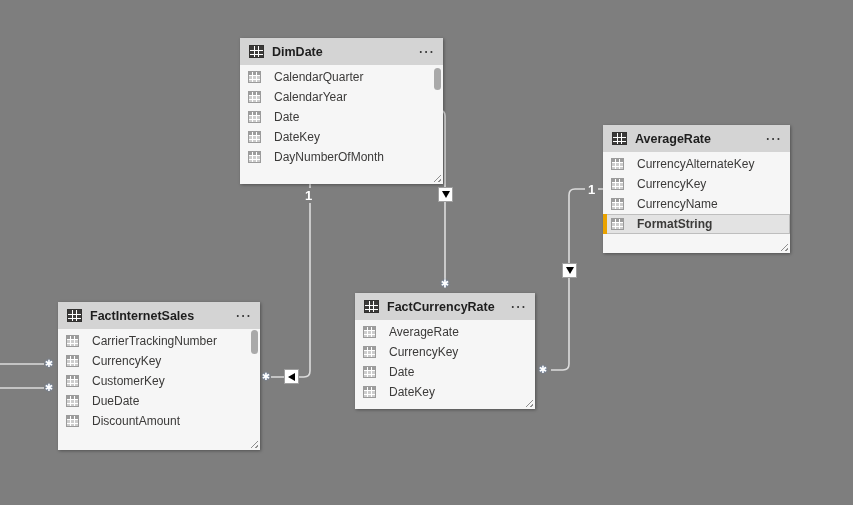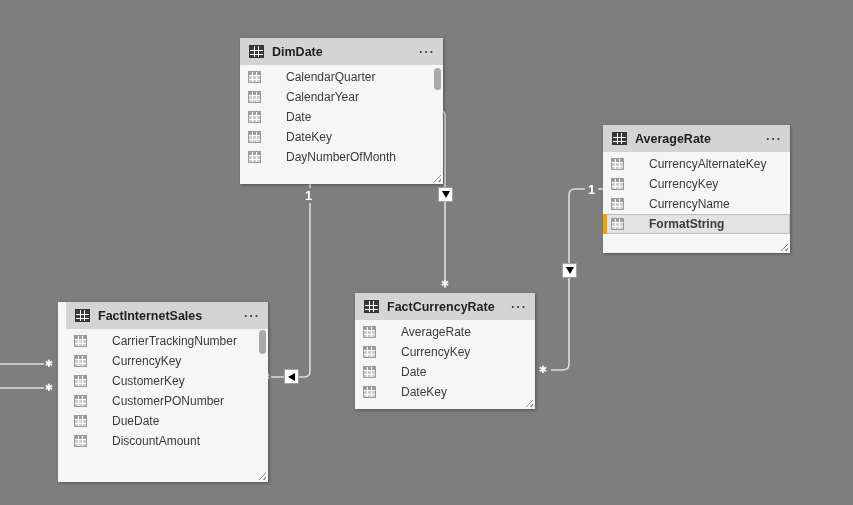--- a/index.html
+++ b/index.html
@@ -10,21 +10,21 @@
   .table-card{position:absolute;background:#F6F6F6;box-shadow:1px 1px 3px rgba(0,0,0,.35);overflow:hidden;}
   .t-header{height:27px;background:#D4D4D4;display:flex;align-items:center;gap:8px;padding:0 9px;}
   .t-title{font-size:12.5px;font-weight:700;color:#1E1E1E;white-space:nowrap;}
   .t-more{margin-left:auto;color:#3C3C3C;font-size:16px;line-height:27px;cursor:pointer;user-select:none;}
   .t-icon{flex:0 0 15px;width:15px;height:13px;box-sizing:border-box;border:1px solid #323130;
     background:
       linear-gradient(to right, transparent 0 4px,#fff 4px 5px,transparent 5px 8px,#fff 8px 9px,transparent 9px),
       linear-gradient(to bottom, transparent 0 4px,#fff 4px 5px,transparent 5px 8px,#fff 8px 9px,transparent 9px),
       #3B3A39;}
   .t-body{padding-top:2px;}
-  .f-row{height:20px;display:flex;align-items:center;gap:25px;padding:0 8px;position:relative;}
+  .f-row{height:20px;display:flex;align-items:center;gap:13px;padding:0 8px;position:relative;}
   .f-label{font-size:12px;color:#3B3A39;white-space:nowrap;}
   .f-icon{flex:0 0 13px;width:13px;height:12px;box-sizing:border-box;border:1px solid #9B9B9B;
     background:
       linear-gradient(to right, transparent 0 3px,#fff 3px 4px,transparent 4px 7px,#fff 7px 8px,transparent 8px),
       linear-gradient(to bottom, #9D9D9D 0 3px,#fff 3px 4px,transparent 4px 7px,#fff 7px 8px,transparent 8px),
       #CDCDCD;}
   .f-row.selected{background:#E3E3E3;box-shadow:inset 0 0 0 1px #BEBEBE;font-weight:bold;}
   .sel-bar{position:absolute;left:0;top:0;bottom:0;width:4px;background:#EAA300;}
 
   .sb-thumb{position:absolute;right:2px;width:7px;border-radius:4px;background:#A9A9A9;cursor:pointer;}
@@ -128,42 +128,38 @@
         </div>
       <div class="f-row selected">
           <span class="sel-bar"></span>
           <span class="f-icon"></span>
           <span class="f-label">FormatString</span>
         </div>
     </div>
     <div class="resize-handle"></div>
   </div>
 
-  <div class="table-card" style="left:58px;top:302px;width:202px;height:180px;padding-left:8px;">
+  <div class="table-card" style="left:58px;top:302px;width:202px;height:148px;">
     <div class="t-header">
       <span class="t-icon"></span>
       <span class="t-title">FactInternetSales</span>
       <span class="t-more">⋯</span>
     </div>
     <div class="t-body">
       <div class="f-row">
           <span class="f-icon"></span>
           <span class="f-label">CarrierTrackingNumber</span>
         </div>
       <div class="f-row">
           <span class="f-icon"></span>
           <span class="f-label">CurrencyKey</span>
         </div>
       <div class="f-row">
           <span class="f-icon"></span>
           <span class="f-label">CustomerKey</span>
-        </div>
-      <div class="f-row">
-          <span class="f-icon"></span>
-          <span class="f-label">CustomerPONumber</span>
         </div>
       <div class="f-row">
           <span class="f-icon"></span>
           <span class="f-label">DueDate</span>
         </div>
       <div class="f-row">
           <span class="f-icon"></span>
           <span class="f-label">DiscountAmount</span>
         </div>
     </div>

